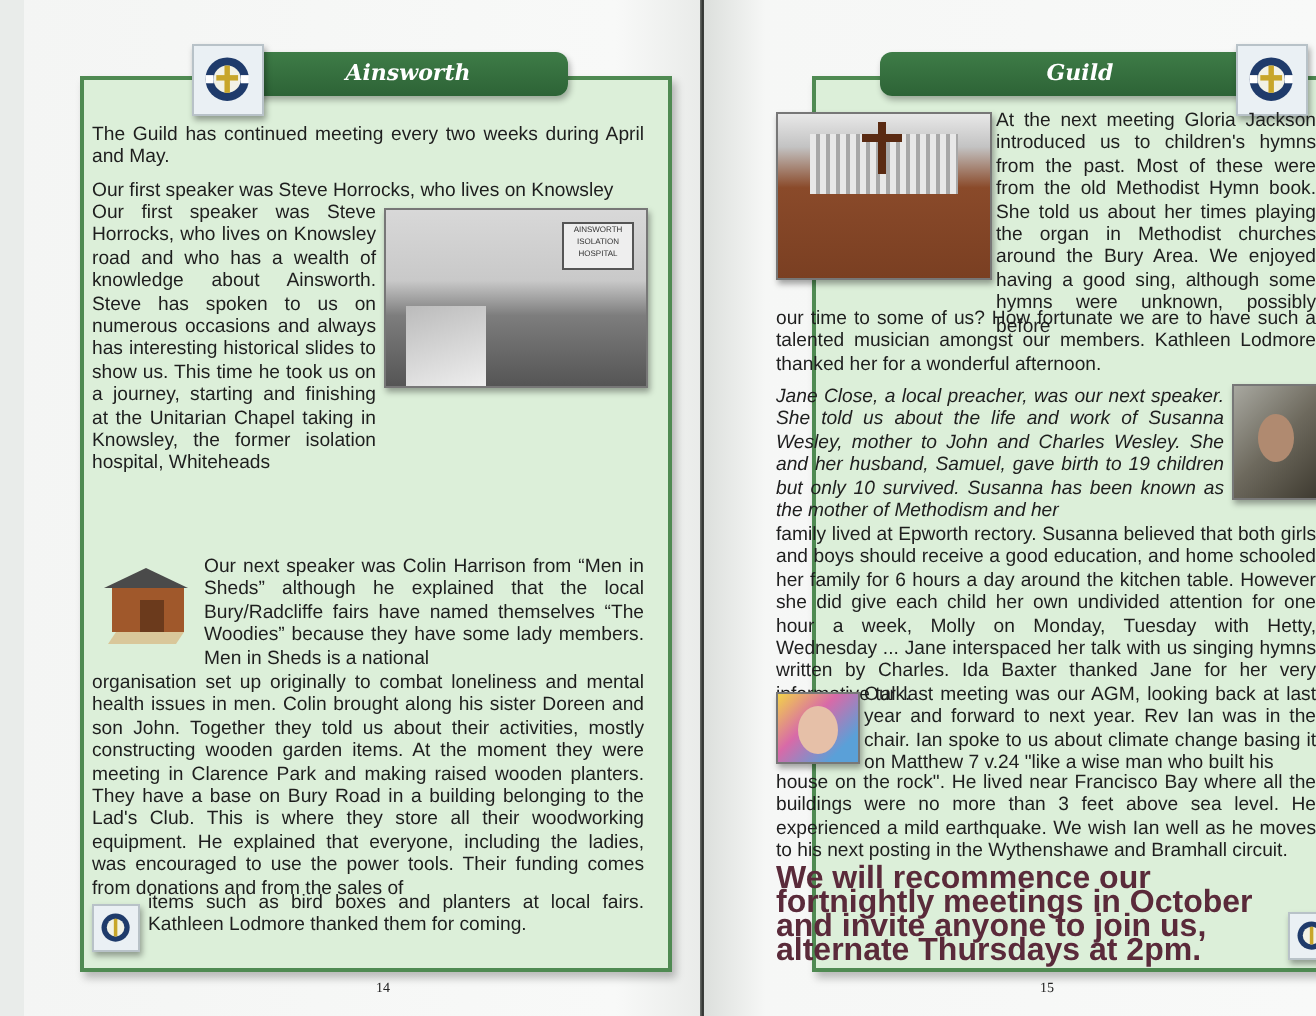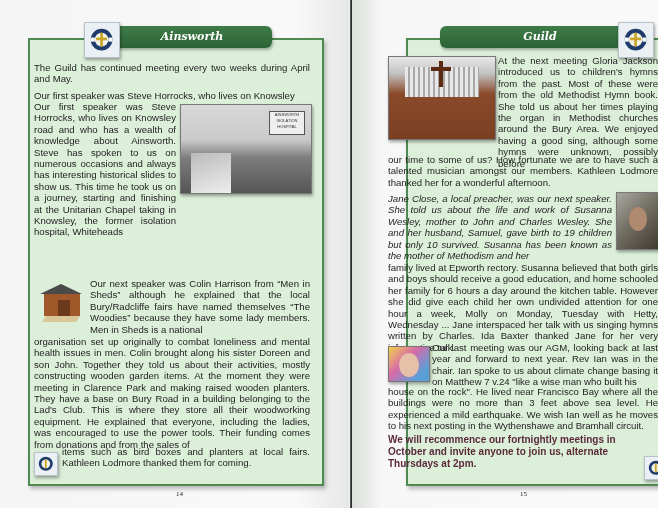--- a/index.html
+++ b/index.html
@@ -4,21 +4,21 @@
 <style>
   html, body { margin:0; padding:0; }
   body {
     width:658px; height:508px; overflow:hidden; position:relative;
     background:#e9ecea;
     font-family:"Liberation Sans", sans-serif;
   }
   .page {
     position:absolute; top:0; height:508px; background:#f7f8f7; overflow:hidden;
   }
-  .page.left { left:0; width:348px; background:linear-gradient(90deg,#f4f5f4 0%,#f8f9f8 85%,#e6e8e6 100%);text-decoration:underline; }
+  .page.left { left:12px; width:348px; background:linear-gradient(90deg,#f4f5f4 0%,#f8f9f8 85%,#e6e8e6 100%);text-decoration:underline; }
   .page.right { left:352px; width:306px; background:linear-gradient(90deg,#dcdfdc 0%,#f6f7f6 10%,#f8f9f8 100%); }
   .spine {
     position:absolute; left:350px; top:0; width:3px; height:508px;
     background:linear-gradient(90deg,#6c706c,#2a2d2a,#8d908d);
   }
   .box {
     position:absolute; background:#dcefd9;
     border:2px solid #4f8a52;
     box-shadow:2px 3px 4px rgba(0,0,0,0.25);
   }
@@ -49,21 +49,21 @@
     position:absolute; font-size:9.6px; line-height:11.4px; color:#1e1e1e;
     text-align:justify;
   }
   .img {
     position:absolute; border:1px solid #777; box-shadow:1px 2px 3px rgba(0,0,0,0.35);
     overflow:hidden;
   }
   .pageno {
     position:absolute; top:490px; font-family:"Liberation Serif", serif; font-size:7px; color:#222;
   }
-  .bold-note { font-weight:bold; color:#5a2a3a; font-size:10px; line-height:12px; text-align:left; }
+  .bold-note { font-weight:bold; color:#5a2a3a; font-size:16px; line-height:12px; text-align:left; }
 </style>
 </head>
 <body>
 
 <div class="page left">
   <div class="box"></div>
   <div class="banner">Ainsworth</div>
   <div class="badge top">
     <svg viewBox="0 0 40 40">
         <circle cx="20" cy="20" r="16" fill="#1f3b6b"></circle>

